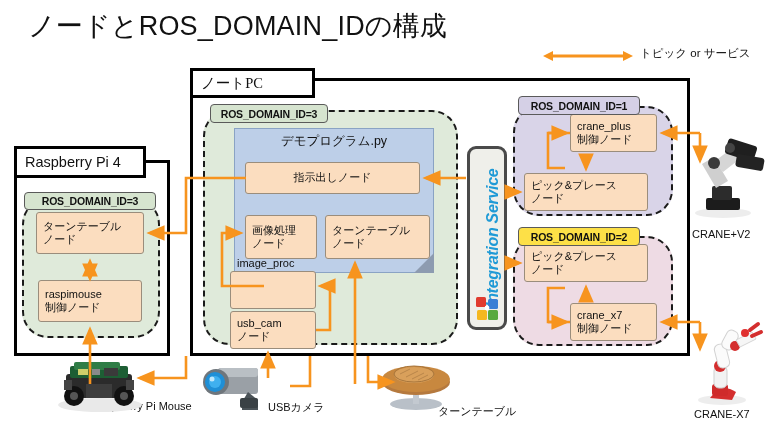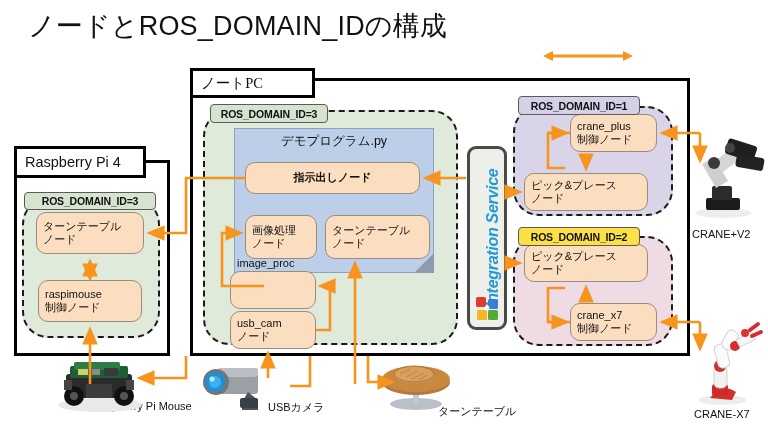--- a/index.html
+++ b/index.html
@@ -77,31 +77,31 @@
     background:#8d9bb0;
     clip-path:polygon(0 100%,100% 100%,100% 0);
   }
   .demo-title{
     left:234px;top:133px;width:200px;
     text-align:center;font-size:12.5px;color:#111;
   }
 
   
   .node{
-    background:#fbddbf;border:1.4px solid #9a8d7c;border-radius:10px;
+    background:#fbddbf;border:1.4px solid #9a8d7c;border-radius:3px;
     display:flex;flex-direction:column;justify-content:center;
     padding:2px 6px;font-size:11px;color:#111;line-height:1.22;
     z-index:4;
   }
   .node.center{align-items:center;text-align:center;}
 
   .n-linetrace{left:36px;top:212px;width:108px;height:42px;}
   .n-raspimouse{left:38px;top:280px;width:104px;height:42px;}
 
-  .n-shiji{left:245px;top:162px;width:175px;height:32px;font-weight:bold;}
+  .n-shiji{left:245px;top:162px;width:175px;height:32px;}
   .n-gazou{left:245px;top:215px;width:72px;height:44px;}
   .n-turntable{left:325px;top:215px;width:105px;height:44px;}
   .n-imageproc{left:230px;top:271px;width:86px;height:38px;gap:40px;}
   .n-usbcam{left:230px;top:311px;width:86px;height:38px;}
 
   .n-craneplus{left:570px;top:114px;width:87px;height:38px;}
   .n-pickplace1{left:524px;top:173px;width:124px;height:38px;}
   .n-pickplace2{left:524px;top:244px;width:124px;height:38px;}
   .n-cranex7{left:570px;top:303px;width:87px;height:38px;}
 
@@ -135,20 +135,21 @@
 
 <div class="stage">
 
   <div class="abs title">ノードとROS_DOMAIN_IDの構成</div>
 
   <svg class="abs legend-arrow" viewBox="0 0 90 12">
     <line x1="8" y1="6" x2="82" y2="6" stroke="#F7941E" stroke-width="3"></line>
     <polygon points="0,6 10,1 10,11" fill="#F7941E"></polygon>
     <polygon points="90,6 80,1 80,11" fill="#F7941E"></polygon>
   </svg>
+  <div class="abs legend-text">トピック or サービス</div>
 
   <svg class="layer devices" viewBox="0 0 768 432">
 
     <g>
       <ellipse cx="100" cy="405" rx="42" ry="7" fill="#e9e9e9"></ellipse>
       <rect x="66" y="374" width="66" height="24" rx="3" fill="#2b2b2b"></rect>
       <rect x="70" y="366" width="58" height="12" rx="2" fill="#1d5e34"></rect>
       <rect x="74" y="362" width="46" height="8" rx="2" fill="#2f7d46"></rect>
       <rect x="78" y="369" width="10" height="6" fill="#cfcf6a"></rect>
       <rect x="92" y="369" width="8" height="6" fill="#8a8a8a"></rect>

